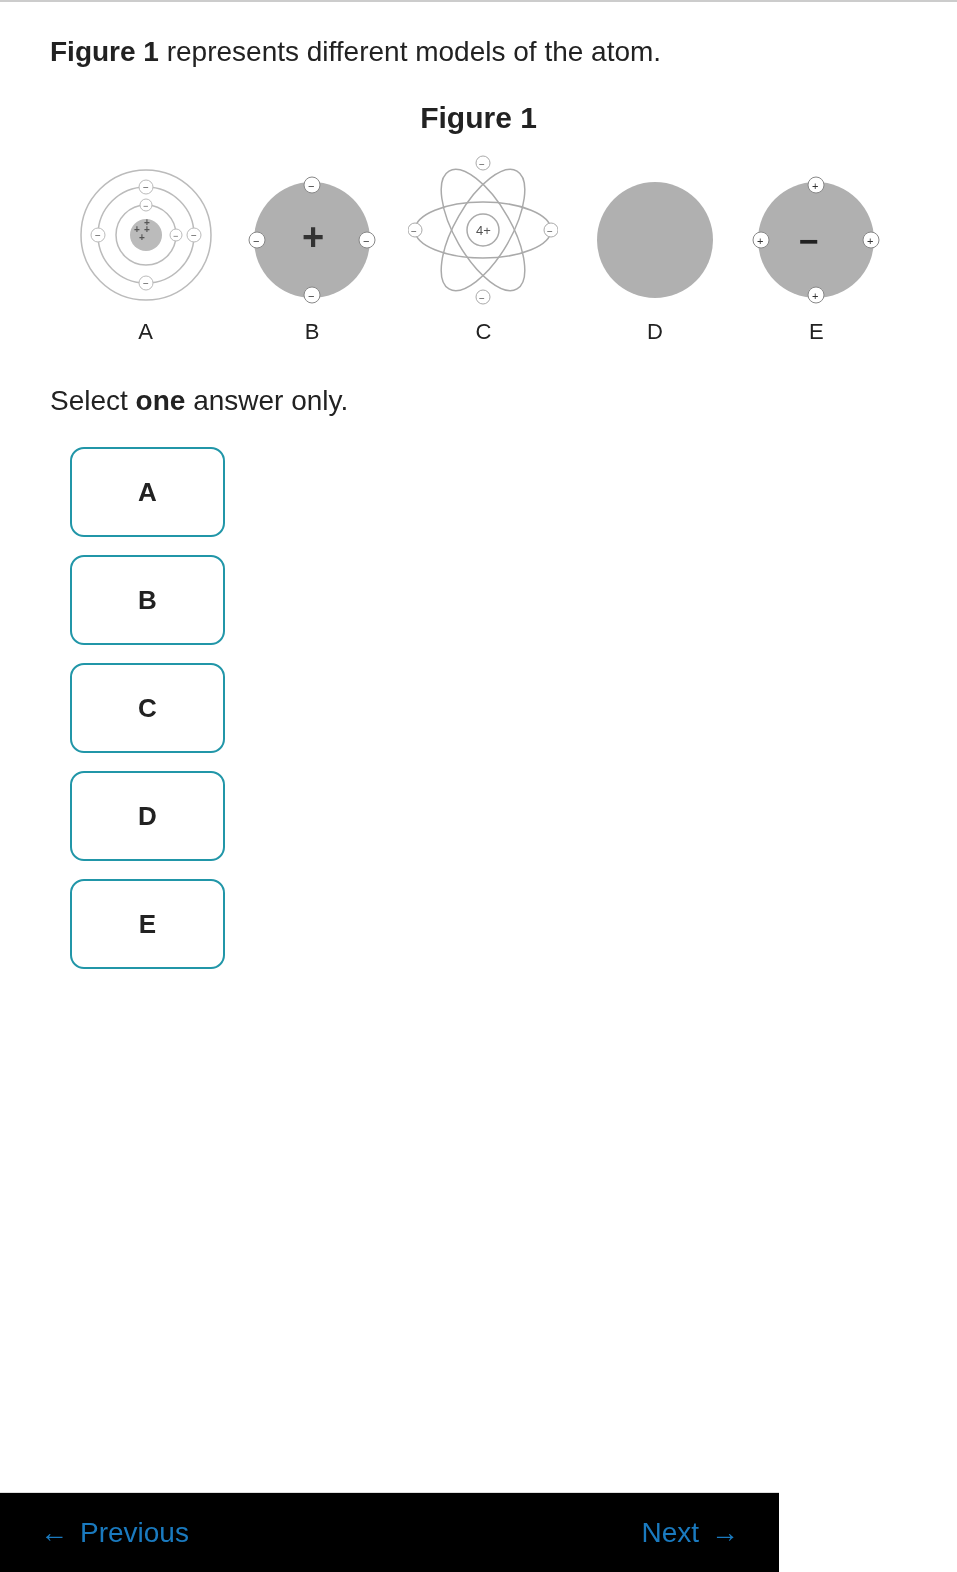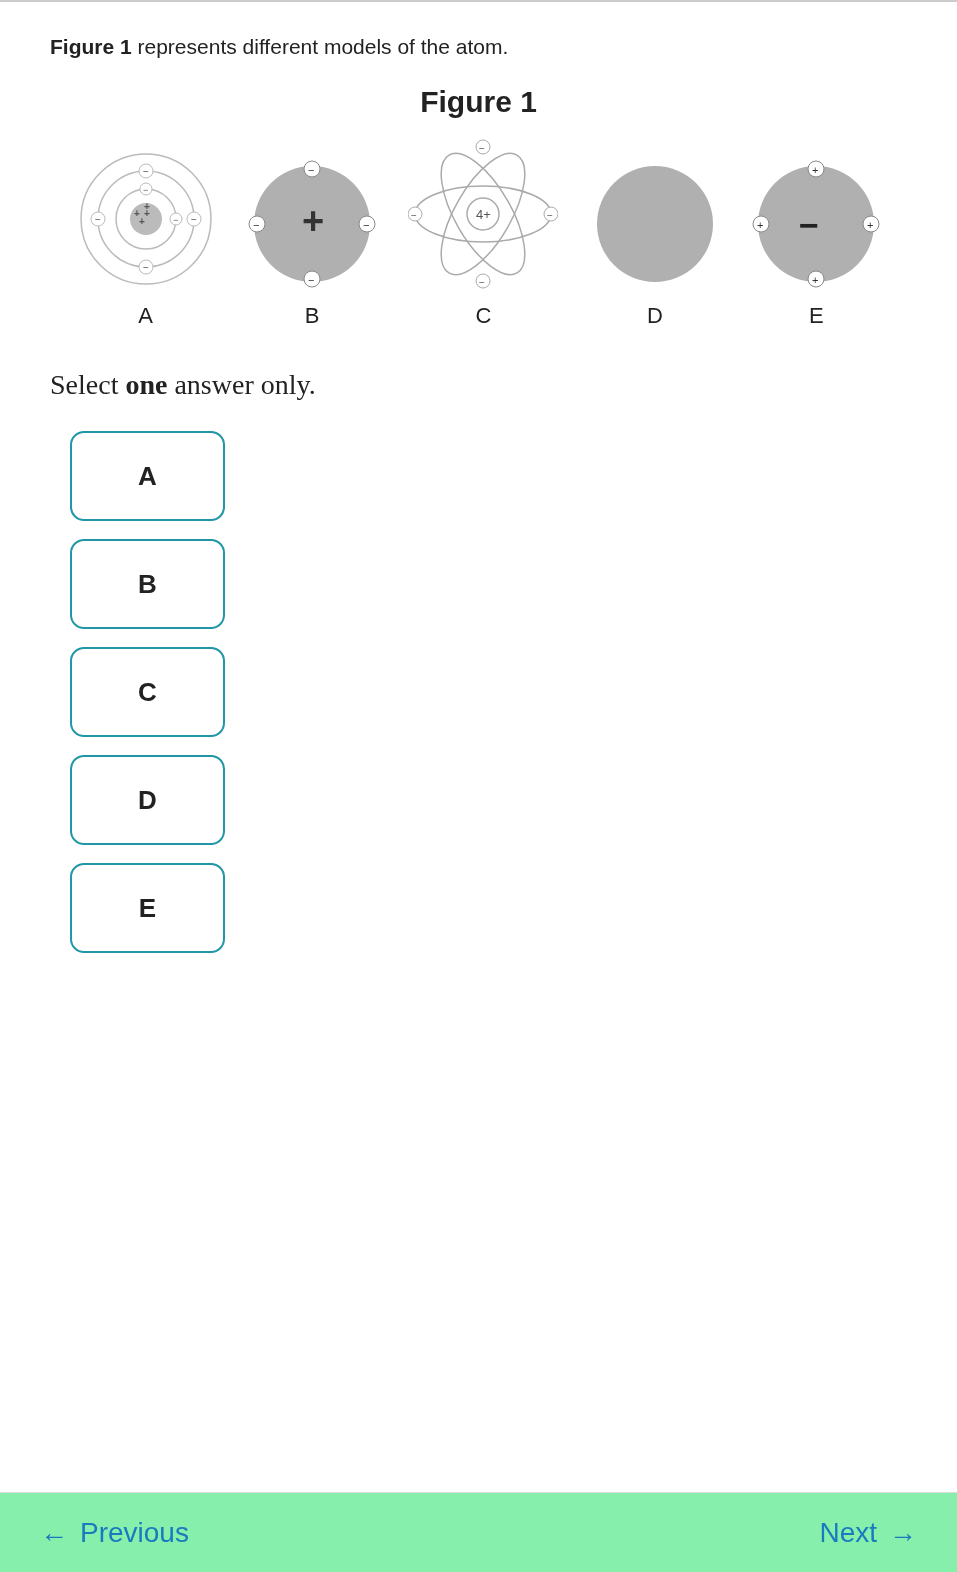--- a/index.html
+++ b/index.html
@@ -13,23 +13,23 @@
       font-size: 28px;
     }
     .top-border {
       border-top: 2px solid #ccc;
       width: 100%;
     }
     .content {
       padding: 30px 50px 120px 50px;
     }
     .intro-text {
-      font-size: 21px;
+      font-size: 28px;
       line-height: 1.4;
-      margin-bottom: 24px;
+      margin-bottom: 30px;
     }
     .intro-text strong {
       font-weight: bold;
     }
     .figure-title {
       text-align: center;
       font-weight: bold;
       font-size: 30px;
       margin-bottom: 20px;
     }
@@ -56,21 +56,20 @@
       display: block;
     }
     .question-text {
       font-size: 28px;
       line-height: 1.5;
       margin-bottom: 20px;
     }
     .select-text {
       font-size: 28px;
       margin-bottom: 30px;
-      font-family: Liberation Serif, serif;
     }
     .select-text strong {
       font-weight: bold;
     }
     .answer-options {
       display: flex;
       flex-direction: column;
       gap: 18px;
       margin-left: 20px;
     }
@@ -85,23 +84,23 @@
       color: #222;
       cursor: pointer;
       display: flex;
       align-items: center;
       justify-content: center;
     }
     .bottom-nav {
       position: fixed;
       bottom: 0;
       left: 0;
-      width: 957px;
+      width: 779px;
       height: 80px;
-      background: #86efac;
+      background: #000000;
       border-top: 1px solid #ddd;
       display: flex;
       align-items: center;
       justify-content: space-between;
       padding: 0 40px;
     }
     .nav-btn {
       font-size: 28px;
       color: #1a7abf;
       background: none;

